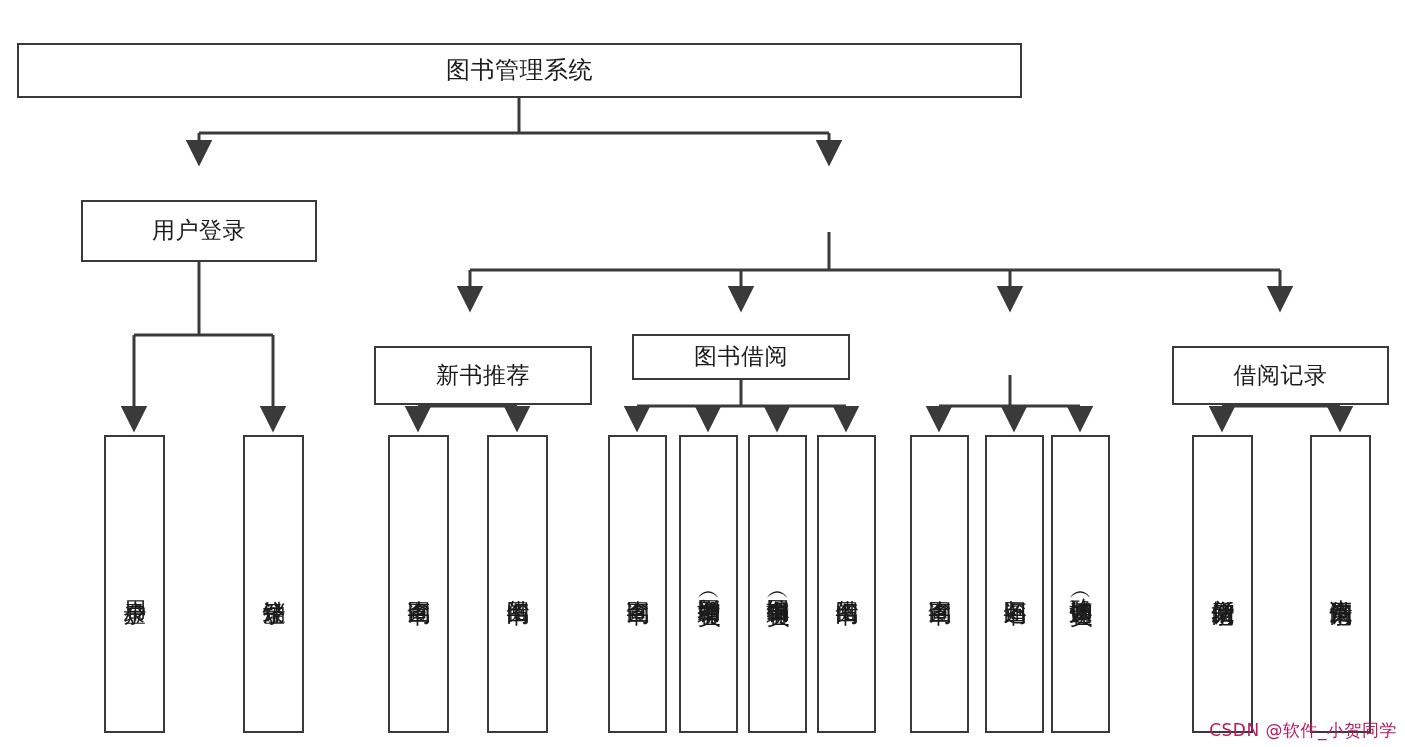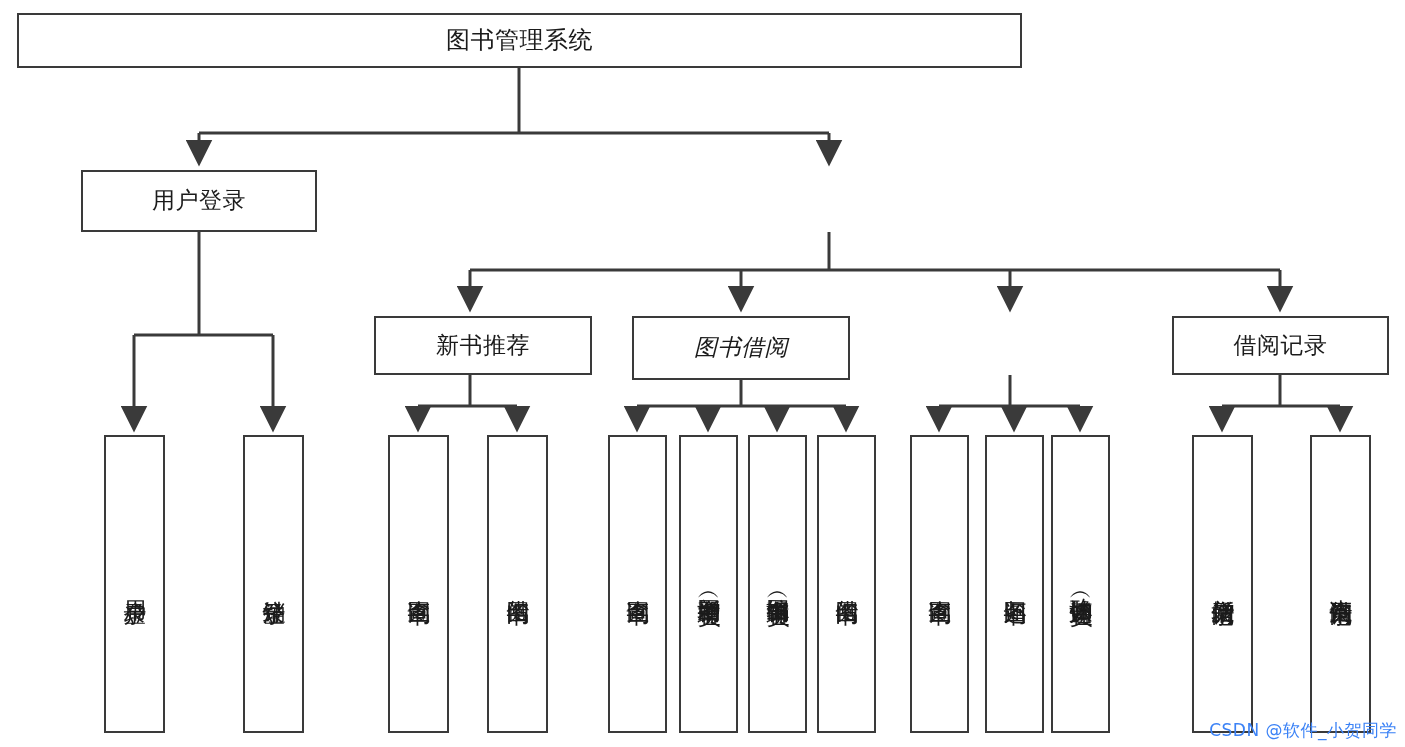--- a/index.html
+++ b/index.html
@@ -31,20 +31,21 @@
     border: 2px solid #3a3a3a;
     display: flex;
     align-items: center;
     justify-content: center;
     color: #1b1b1b;
   }
   .node-h {
     font-size: 23px;
     letter-spacing: 0.5px;
     line-height: 1.1;
+    margin-top: 30px;
   }
   .node-root {
     font-size: 24px;
   }
   .node-v {
     writing-mode: vertical-rl;
     text-orientation: upright;
     font-size: 23px;
     line-height: 1.12;
     letter-spacing: 1px;
@@ -57,21 +58,21 @@
     writing-mode: vertical-rl;
     text-orientation: upright;
     display: block;
     text-align: center;
   }
   .watermark {
     position: absolute;
     right: 8px;
     bottom: 5px;
     font-size: 17px;
-    color: #3b82f6;
+    color: #be185d;
     letter-spacing: 0.5px;
     white-space: nowrap;
     pointer-events: none;
     margin-top: 44px;
   }
 </style>
 </head>
 <body>
 
 <div id="diagram-root">
@@ -131,21 +132,21 @@
     <span>图书管理系统</span>
   </div>
 
   <div class="node node-h" style="left:81px; top:170px; width:236px; height:62px;">
     <span>用户登录</span>
   </div>
 
   <div class="node node-h" style="left:374px; top:316px; width:218px; height:59px;justify-content:center;">
     <span>新书推荐</span>
   </div>
-  <div class="node node-h" style="left:632px; top:316px; width:218px; height:64px;font-style:italic;">
+  <div class="node node-h" style="left:632px; top:304px; width:218px; height:46px;">
     <span>图书借阅</span>
   </div>
   <div class="node node-h" style="left:1172px; top:316px; width:217px; height:59px;">
     <span>借阅记录</span>
   </div>
 
   <div class="node node-v" style="left:104px; top:435px; width:61px; height:298px;">
     <span class="vtext">用户登录</span>
   </div>
   <div class="node node-v" style="left:243px; top:435px; width:61px; height:298px;">

